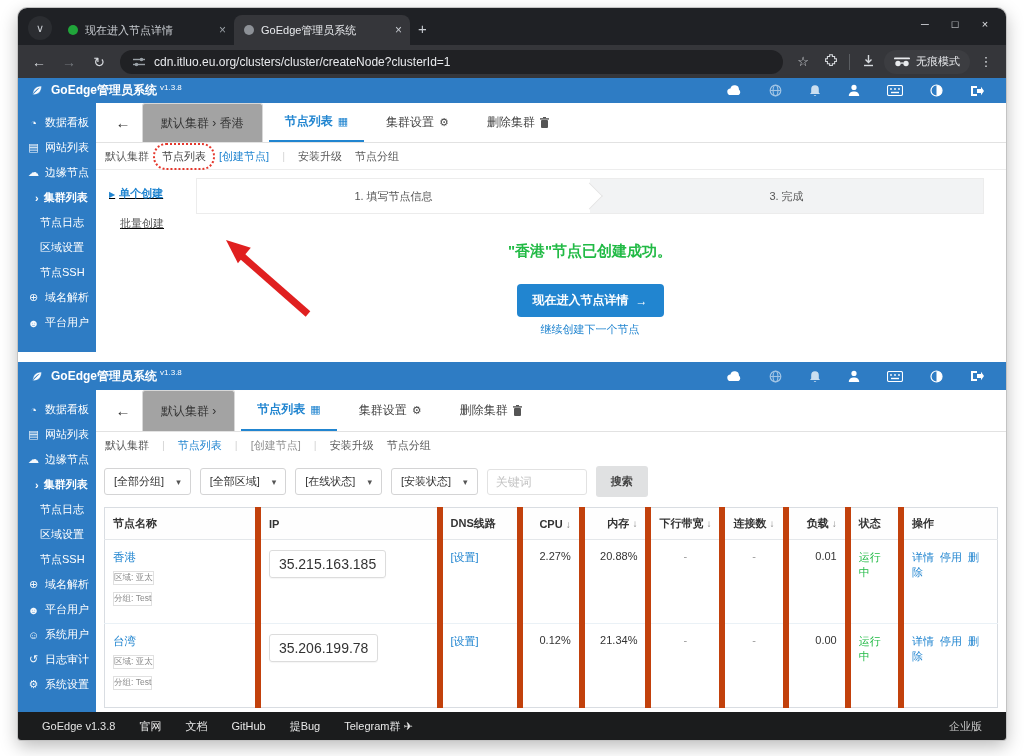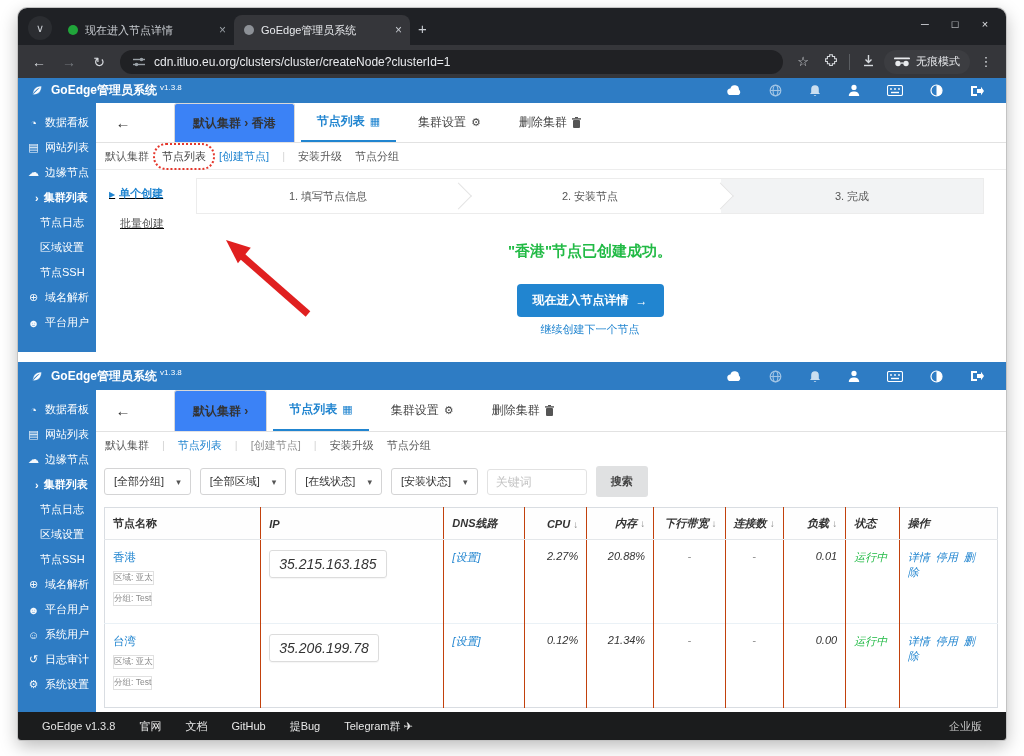--- a/index.html
+++ b/index.html
@@ -51,22 +51,22 @@
   .side-item { height:25px; display:flex; align-items:center; gap:5px; padding-left:9px; white-space:nowrap; }
   .side-item .si { font-size:11px; width:13px; text-align:center; flex:none; opacity:.95; }
   .side-sub { padding-left:22px; }
   .side-sub.on { padding-left:17px; font-weight:bold; }
   .main { flex:1; background:#fff; position:relative; overflow:hidden; }
 
   .tabrow { height:40px; border-bottom:1px solid #e2e2e2; display:flex; align-items:stretch; padding-left:8px;
             font-size:12px; color:#444; }
   .p2 .tabrow { height:42px; }
   .backar { width:38px; display:flex; align-items:center; justify-content:center; font-size:15px; color:#333; }
-  .clustertab { border:1px solid #d8d8d8; border-bottom:none; border-radius:3px 3px 0 0; background:#3b82f6;
-                display:flex; align-items:center; padding:0 18px; gap:6px; font-weight:bold; color:#333;margin-left:32px; }
+  .clustertab { border:1px solid #d8d8d8; border-bottom:none; border-radius:3px 3px 0 0; background:#a3a3a3;
+                display:flex; align-items:center; padding:0 18px; gap:6px; font-weight:normal; color:#333; }
   .tabitem { display:flex; align-items:center; gap:5px; padding:0 16px; margin-left:6px; }
   .tabitem .ti { font-size:11px; }
   .tabnodes { color:#2185d0; border-bottom:2px solid #2185d0; font-weight:bold; }
   .crumbrow { height:27px; display:flex; align-items:center; gap:13px; padding-left:9px; font-size:11px; color:#5a5a5a; }
   .p1 .crumbrow { border-bottom:1px solid #ededed; }
   .p2 .crumbrow { height:26px; }
   .crumb-sep { color:#d5d5d5; }
   .blue { color:#2185d0; text-decoration:none; }
   .crumb-on { position:relative; color:#444; }
   .oval { position:absolute; top:-6px; bottom:-6px; left:-9px; right:-9px; border:2px dotted #e5372c; border-radius:13px; }
@@ -102,21 +102,21 @@
   .kwinput { width:100px; height:26px; border:1px solid #e2e2e2; border-radius:3px; padding:0 8px; font-size:12px;
              color:#333; font-family:"Liberation Sans","DejaVu Sans",sans-serif; }
   .kwinput::placeholder { color:#c4c4c4; }
   .searchbtn { background:#e0e1e2; color:#444; border:none; font-size:11px; font-weight:bold; padding:8px 15px;
                border-radius:3px; font-family:"Liberation Sans","DejaVu Sans",sans-serif; }
   .tablewrap { padding:2px 8px 0; }
   table.nodes { width:100%; border-collapse:collapse; border:1px solid #d9dde2; font-size:11px; }
   .nodes th { font-weight:bold; color:#333; text-align:left; padding:8px 8px; background:#fefefe;
               border-bottom:1px solid #e4e7ea; white-space:nowrap; }
   .nodes td { vertical-align:top; padding:10px 8px; color:#333; }
-  .nodes th + th, .nodes td + td { border-left:1px solid #c2410c;font-style:italic; }
+  .nodes th + th, .nodes td + td { border-left:6px solid #c2410c; }
   .nodes tr + tr td { border-top:1px solid #eaf1f6; }
   .nodes .num { text-align:right; }
   .nodes .dash { text-align:center; color:#999; }
   .nodes tbody tr { height:72px; }
   .sort { color:#8a8a8a; font-size:10px; }
   .namecell a { display:inline-block; margin-bottom:6px; font-size:11.5px; }
   .tag { display:inline-block; border:1px solid #e0e0e0; border-radius:3px; padding:2px 5px; font-size:8.5px;
          color:#8a8a8a; background:#fff; margin:0 0 7px; }
   .namecell .tag { display:table; }
   .ipbox { display:inline-block; border:1px solid #dcdcdc; border-radius:3px; padding:5px 9px; font-size:14px;
@@ -312,21 +312,20 @@
             <line x1="100" y1="80" x2="34" y2="22" stroke="#e02020" stroke-width="7"></line>
             <polygon points="18,6 42.8,13.8 29.9,29.2" fill="#e02020"></polygon>
           </svg>
           <div class="createnav">
             <div class="single"><span class="pl">▶</span><span>单个创建</span></div>
             <div class="batch">批量创建</div>
           </div>
           <div class="stepswrap">
             <div class="steps">
               <div class="step">1. 填写节点信息</div>
-              <div class="step">2. 安装节点</div>
               <div class="step on">3. 完成</div>
             </div>
           </div>
           <div class="successmsg">"香港"节点已创建成功。</div>
           <div class="btnrow">
             <button class="enterbtn">
                   <span>现在进入节点详情</span>
                   <span>→</span>
                 </button>
           </div>

